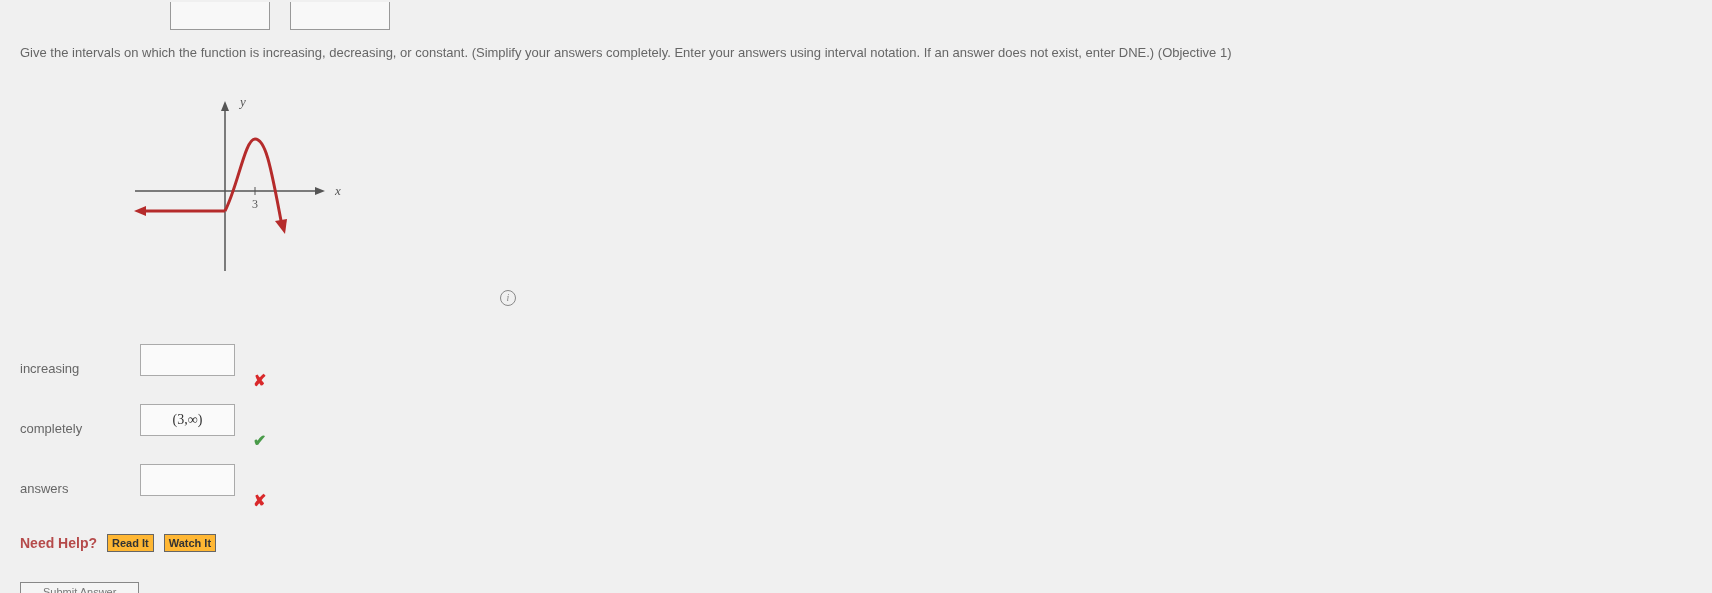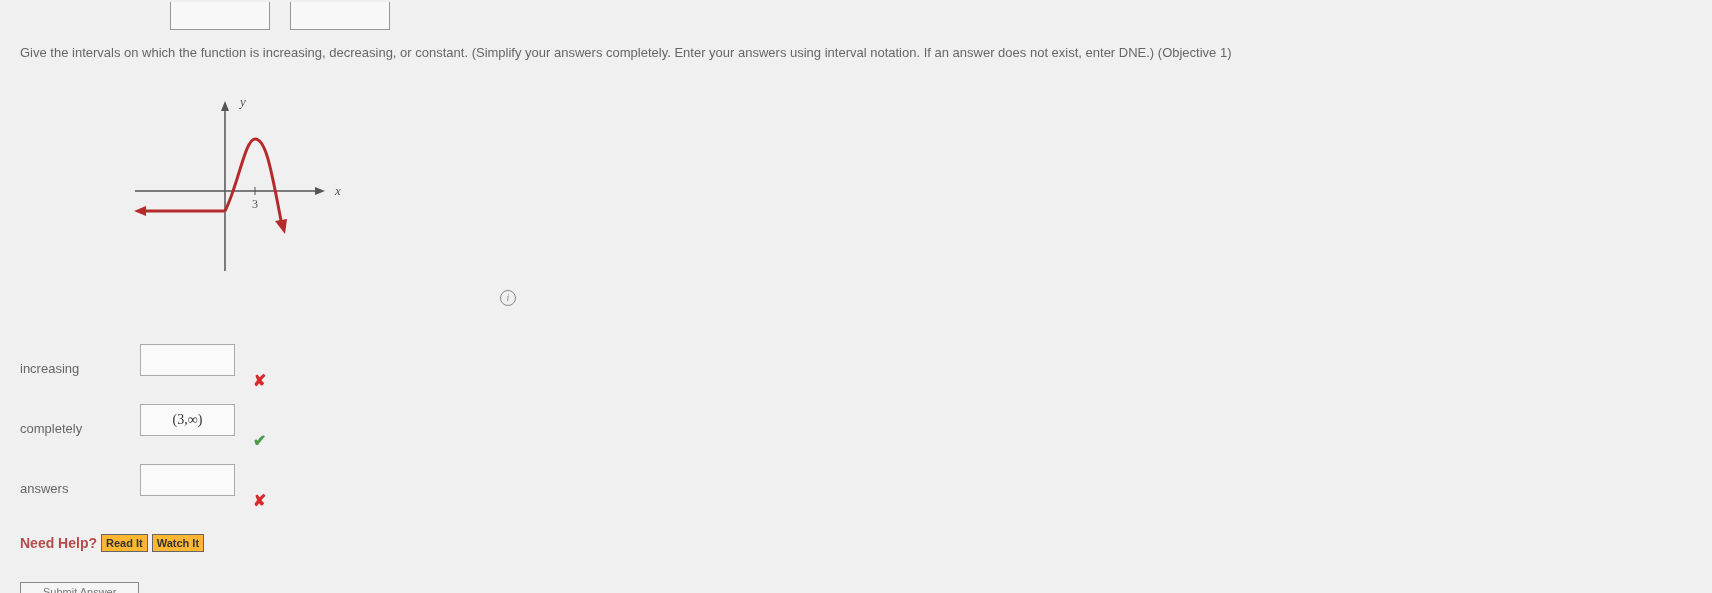--- a/index.html
+++ b/index.html
@@ -69,21 +69,21 @@
       font-size: 16px;
       font-weight: bold;
       position: relative;
       top: 14px;
     }
     .cross { color: #d9292b; }
     .check { color: #4a9b4a; }
     .help-row {
       display: flex;
       align-items: center;
-      gap: 4px;
+      gap: 10px;
       margin-top: 38px;
     }
     .help-label {
       color: #b54a4a;
       font-weight: bold;
       font-size: 14px;
     }
     .help-btn {
       background: #ffb733;
       border: 1px solid #666;

